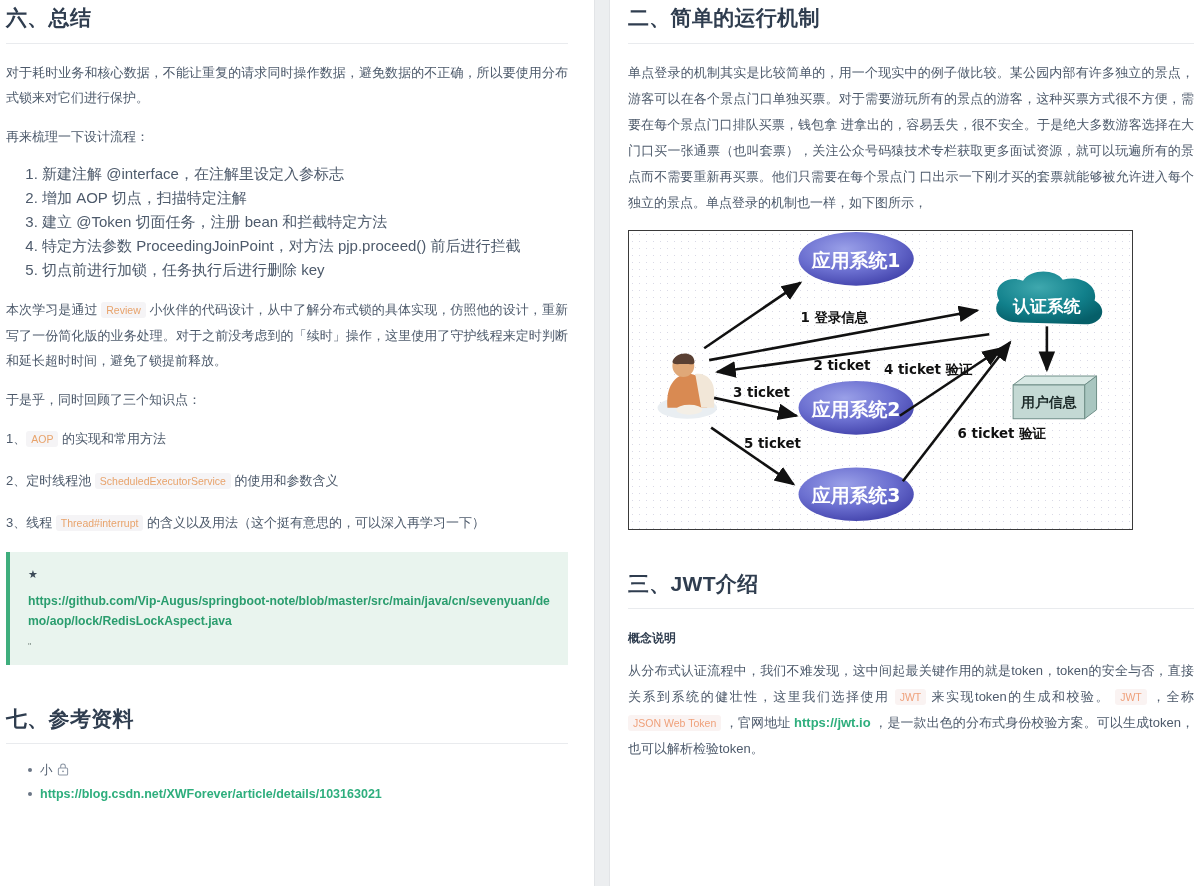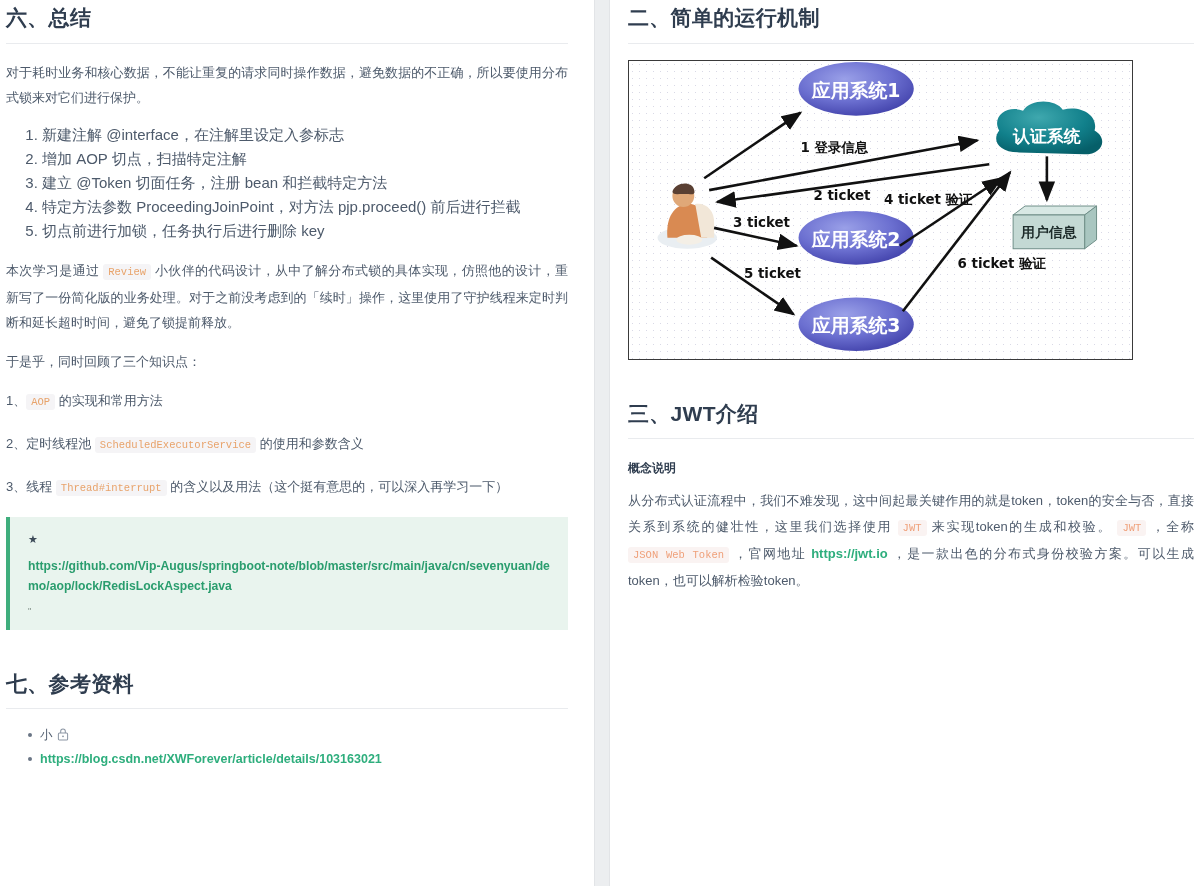--- a/index.html
+++ b/index.html
@@ -48,21 +48,21 @@
     background:#6a7585;
   }
   ul.links li a{color:#2eae7d;text-decoration:none;font-weight:bold;font-size:12.5px;}
   ul.links li .plain{color:#4d5a6b;}
 
   
   p.numline{margin:0 0 16px 0;}
 
   
   code.ic{
-    font-family:Liberation Mono, monospace;
+    font-family:Liberation Sans, sans-serif;
     background:#f5f4f6;color:#e8a36b;
     font-size:10.5px;padding:2px 5px;border-radius:3px;
     white-space:nowrap;
   }
   code.ic.rose{background:#faf3f2;color:#efa07a;}
 
   
   a.inline{color:#2eae7d;text-decoration:none;font-weight:bold;}
 
   
@@ -97,20 +97,21 @@
 
 <div class="page">
 
   <div class="col col-left">
     <div class="inner">
 
       <h2 class="sec">六、总结</h2>
       <div class="rule"></div>
 
       <p>对于耗时业务和核心数据，不能让重复的请求同时操作数据，避免数据的不正确，所以要使用分布式锁来对它们进行保护。</p>
+      <p>再来梳理一下设计流程：</p>
 
       <ol class="steps">
         <li>新建注解 @interface，在注解里设定入参标志</li>
         <li>增加 AOP 切点，扫描特定注解</li>
         <li>建立 @Token 切面任务，注册 bean 和拦截特定方法</li>
         <li>特定方法参数 ProceedingJoinPoint，对方法 pjp.proceed() 前后进行拦截</li>
         <li>切点前进行加锁，任务执行后进行删除 key</li>
       </ol>
 
       <p><span>本次学习是通过 </span><code class="ic">Review</code><span> 小伙伴的代码设计，从中了解分布式锁的具体实现，仿照他的设计，重新写了一份简化版的业务处理。对于之前没考虑到的「续时」操作，这里使用了守护线程来定时判断和延长超时时间，避免了锁提前释放。</span></p>
@@ -146,20 +147,21 @@
   </div>
 
   <div class="gutter"></div>
 
   <div class="col col-right">
     <div class="inner">
 
       <h2 class="sec">二、简单的运行机制</h2>
       <div class="rule"></div>
 
+      <p class="loose">单点登录的机制其实是比较简单的，用一个现实中的例子做比较。某公园内部有许多独立的景点，游客可以在各个景点门口单独买票。对于需要游玩所有的景点的游客，这种买票方式很不方便，需要在每个景点门口排队买票，钱包拿 进拿出的，容易丢失，很不安全。于是绝大多数游客选择在大门口买一张通票（也叫套票），关注公众号码猿技术专栏获取更多面试资源，就可以玩遍所有的景点而不需要重新再买票。他们只需要在每个景点门 口出示一下刚才买的套票就能够被允许进入每个独立的景点。单点登录的机制也一样，如下图所示，</p>
 
       <figure class="diagram">
         <svg viewBox="0 0 505 300" xmlns="http://www.w3.org/2000/svg">
           <defs>
             <radialGradient id="gApp" cx="40%" cy="32%" r="75%">
               <stop offset="0%" stop-color="#9aa0e8"></stop>
               <stop offset="55%" stop-color="#6b6fd0"></stop>
               <stop offset="100%" stop-color="#3f3fa8"></stop>
             </radialGradient>
             <radialGradient id="gAuth" cx="40%" cy="30%" r="75%">

